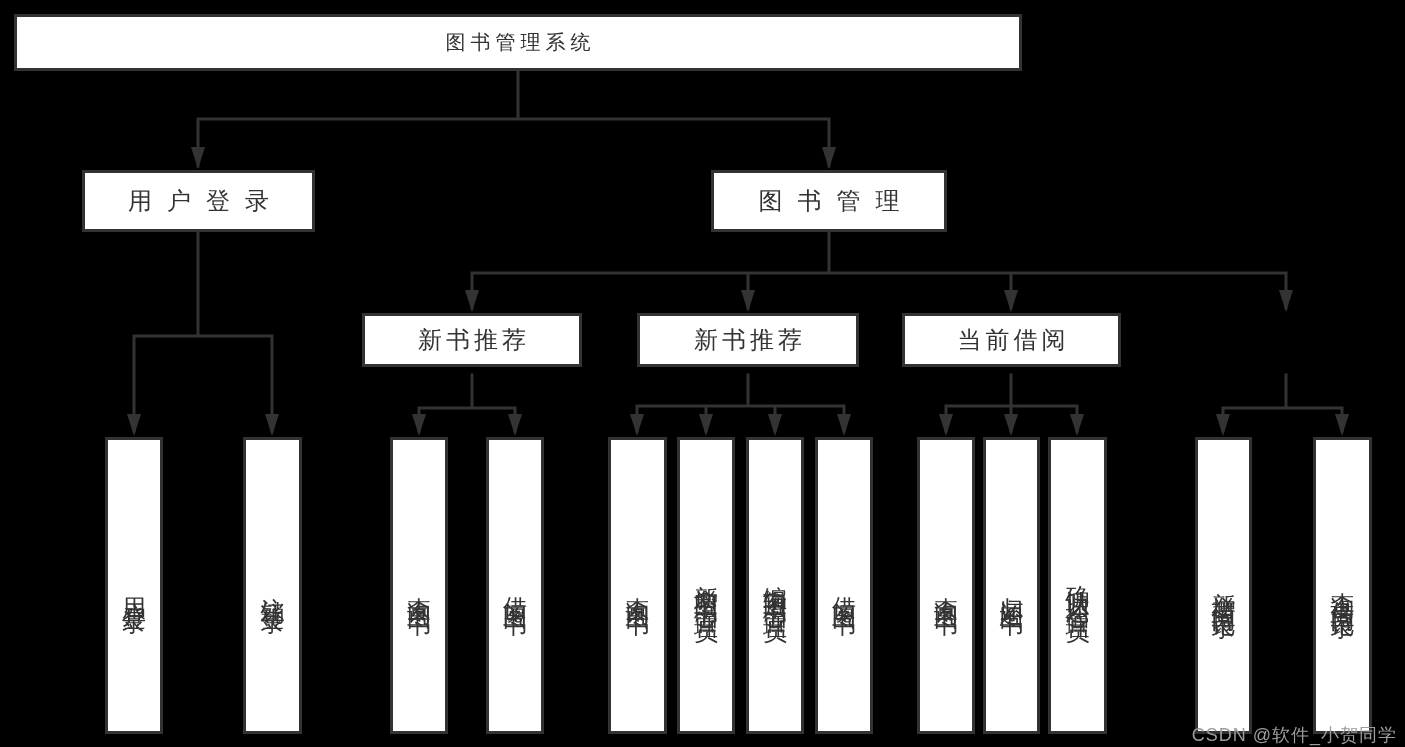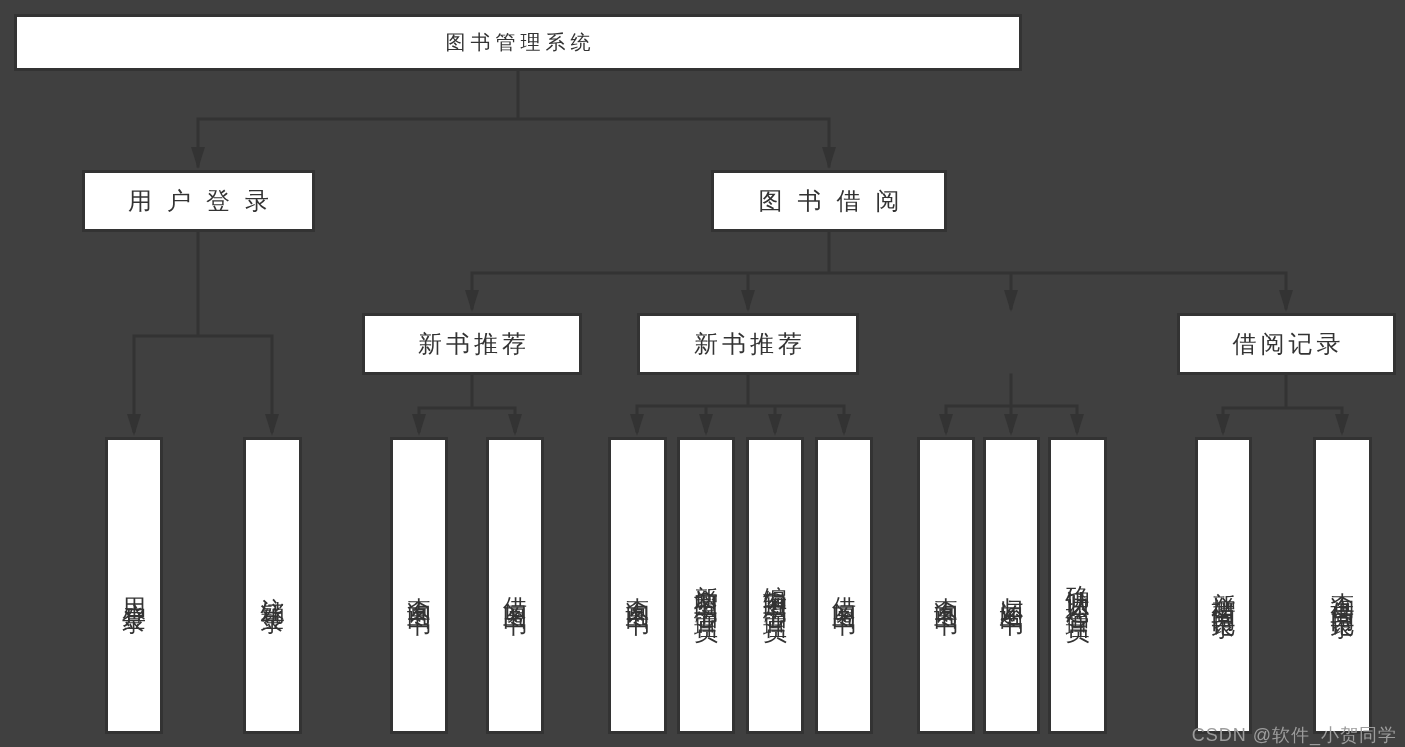--- a/index.html
+++ b/index.html
@@ -1,31 +1,31 @@
 <!DOCTYPE html>
 <html><head>
 <meta charset="utf-8">
 <style>
   html,body { margin:0; padding:0; background:#ffffff; }
   .canvas {
-    position:relative; width:1405px; height:747px; background:#404040;
+    position:relative; width:1405px; height:747px; background:#000000;
     font-family:"Liberation Sans","DejaVu Sans",sans-serif; color:#333333;
     overflow:hidden;
   }
   .connectors { position:absolute; left:0; top:0; width:1405px; height:747px; }
   .node {
     position:absolute; border:3px solid #333333; background:#ffffff;
     display:flex; align-items:center; justify-content:center;
     box-sizing:border-box; z-index:2;
   }
   .lvl0 { left:14px; top:14px; width:1008px; height:57px; }
   .lvl0 .label { font-size:20px; letter-spacing:5px; margin-right:-5px; }
   .lvl1 { top:170px; height:62px; }
   .lvl1 .label { font-size:24px; letter-spacing:15px; margin-right:-15px; white-space:nowrap; }
-  .lvl2 { top:313px; height:62px; }
+  .lvl2 { top:313px; height:54px; }
   .lvl2 .label { font-size:24px; letter-spacing:4px; margin-right:-4px; white-space:nowrap; }
   .leaf { top:437px; height:297px; }
   .leaf .vtext {
     writing-mode:vertical-lr; text-orientation:mixed;
     font-size:24px; letter-spacing:5px; margin-bottom:-5px; line-height:1;
   }
   .watermark {
     position:absolute; right:8px; bottom:0; z-index:5;
     font-size:18px; color:#9c9c9c; letter-spacing:1px; white-space:nowrap;
   }
@@ -68,31 +68,31 @@
   </svg>
 
   <div class="node lvl0">
     <span class="label">图书管理系统</span>
   </div>
 
   <div class="node lvl1" style="left:82px;width:233px">
     <span class="label">用户登录</span>
   </div>
   <div class="node lvl1" style="left:711px;width:236px">
-    <span class="label">图书借阅</span>
+    <span class="label">图书管理</span>
   </div>
 
   <div class="node lvl2" style="left:362px;width:220px">
     <span class="label">新书推荐</span>
   </div>
   <div class="node lvl2" style="left:637px;width:222px">
     <span class="label">新书推荐</span>
   </div>
-  <div class="node lvl2" style="left:1177px;width:219px">
-    <span class="label">借阅记录</span>
+  <div class="node lvl2" style="left:902px;width:219px">
+    <span class="label">当前借阅</span>
   </div>
 
   <div class="node leaf" style="left:105px;width:58px">
     <span class="vtext">用户登录</span>
   </div>
   <div class="node leaf" style="left:243px;width:59px">
     <span class="vtext">注销登录</span>
   </div>
 
   <div class="node leaf" style="left:390px;width:58px">

